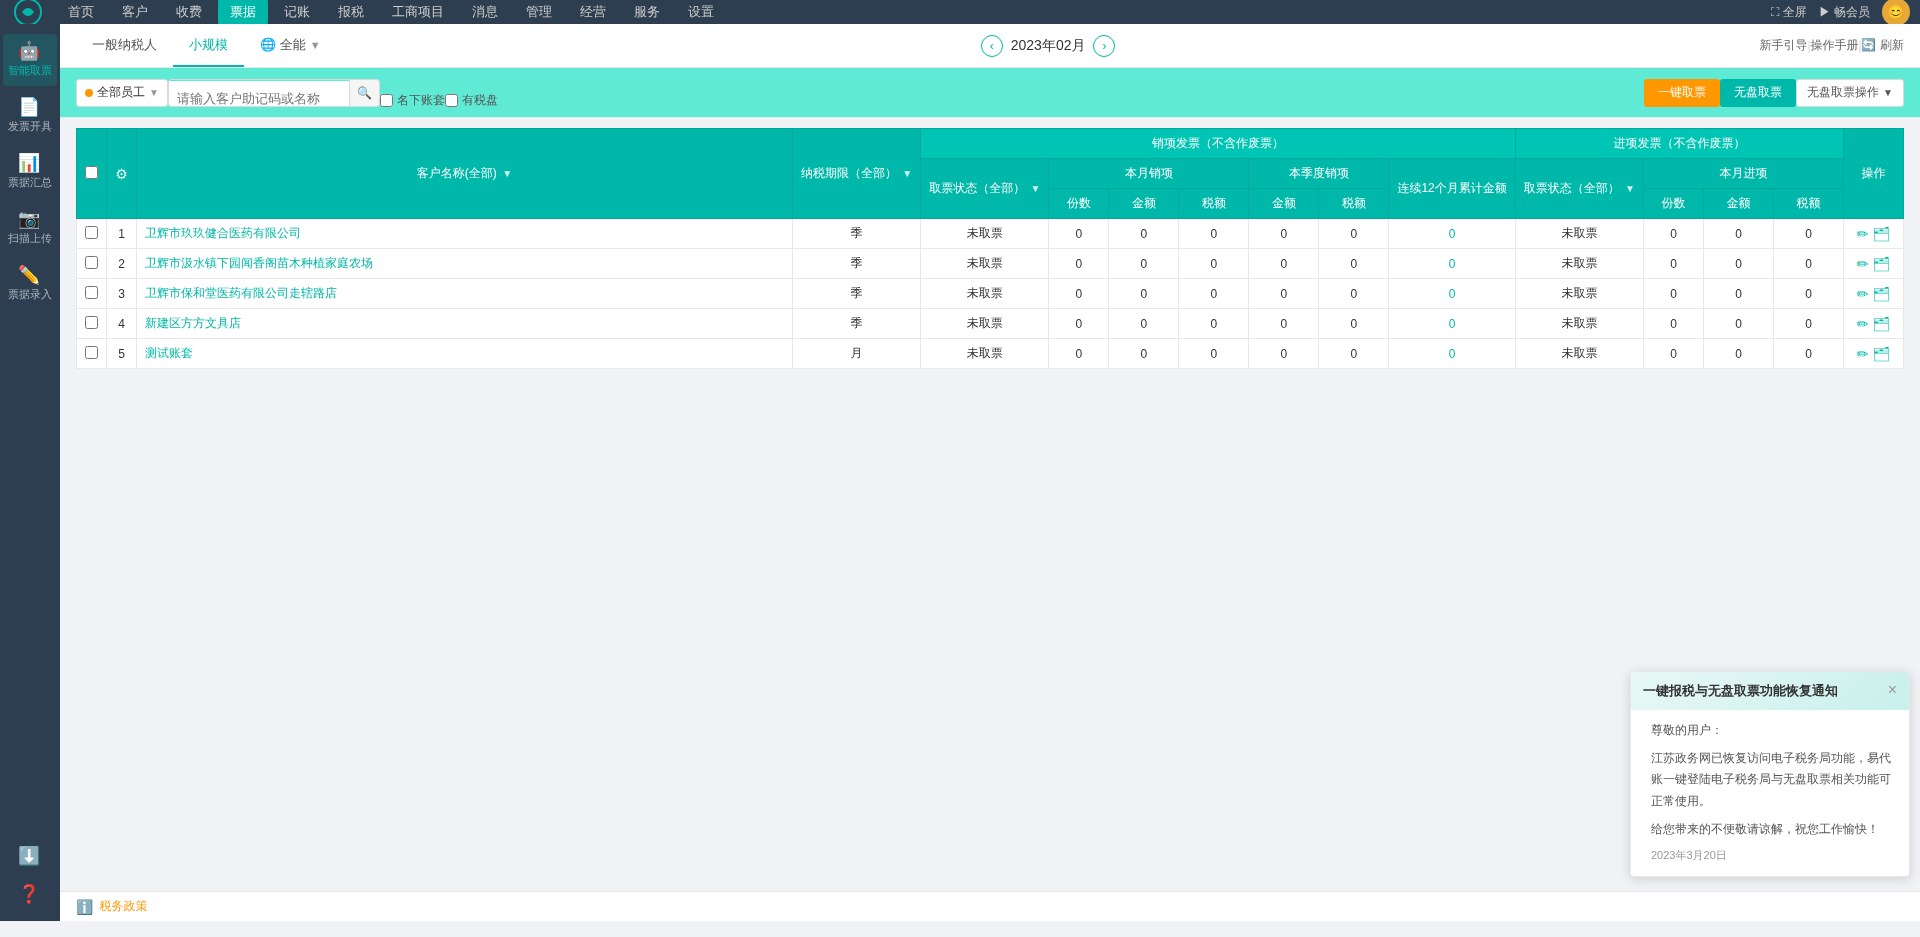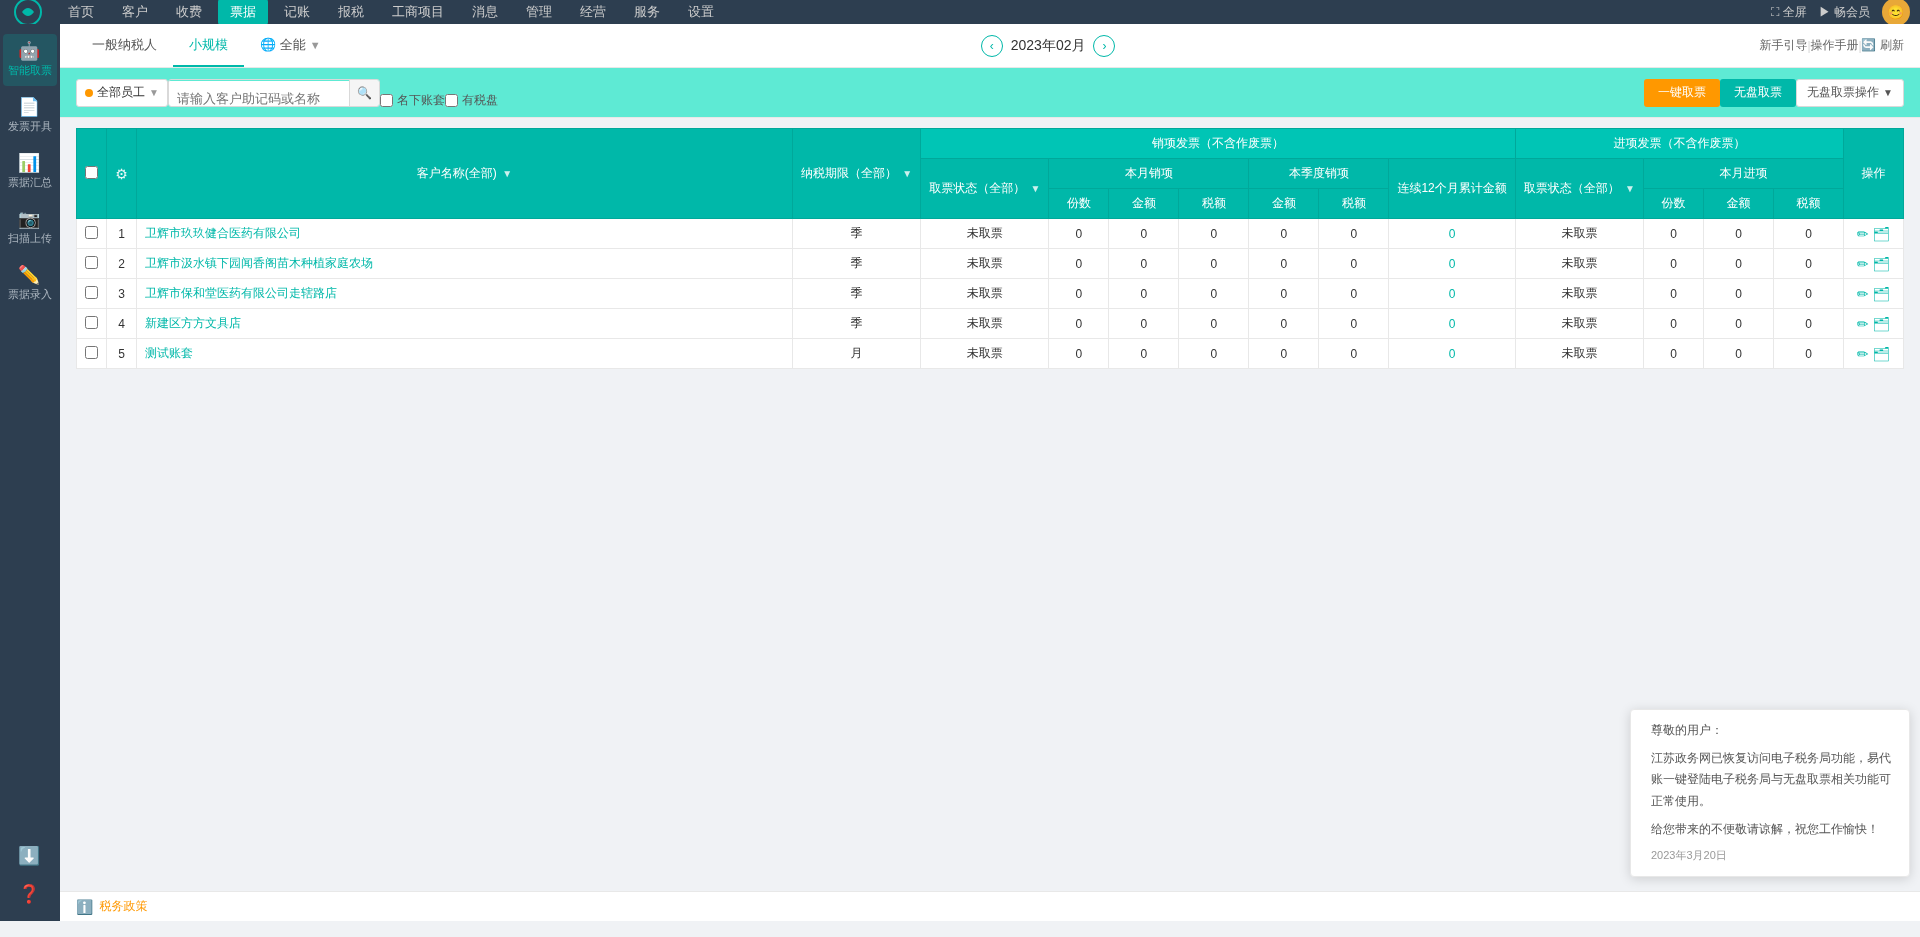--- a/index.html
+++ b/index.html
@@ -606,19 +606,23 @@
     </div>
 
     <div class="bottom-bar">
       <span class="icon">ℹ️</span>
       <span style="color:#ff9800; cursor:pointer;">税务政策</span>
     </div>
   </div>
 </div>
 
 <div class="notification-popup" id="notification-popup">
+  <div class="notification-header">
+    <span class="notification-title">一键报税与无盘取票功能恢复通知</span>
+    <span class="notification-close">×</span>
+  </div>
   <div class="notification-body">
     <div>尊敬的用户：</div>
     <div style="margin-top:6px;">江苏政务网已恢复访问电子税务局功能，易代账一键登陆电子税务局与无盘取票相关功能可正常使用。</div>
     <div style="margin-top:6px;">给您带来的不便敬请谅解，祝您工作愉快！</div>
     <div class="notification-date">2023年3月20日</div>
   </div>
 </div>
 
 </body></html>

